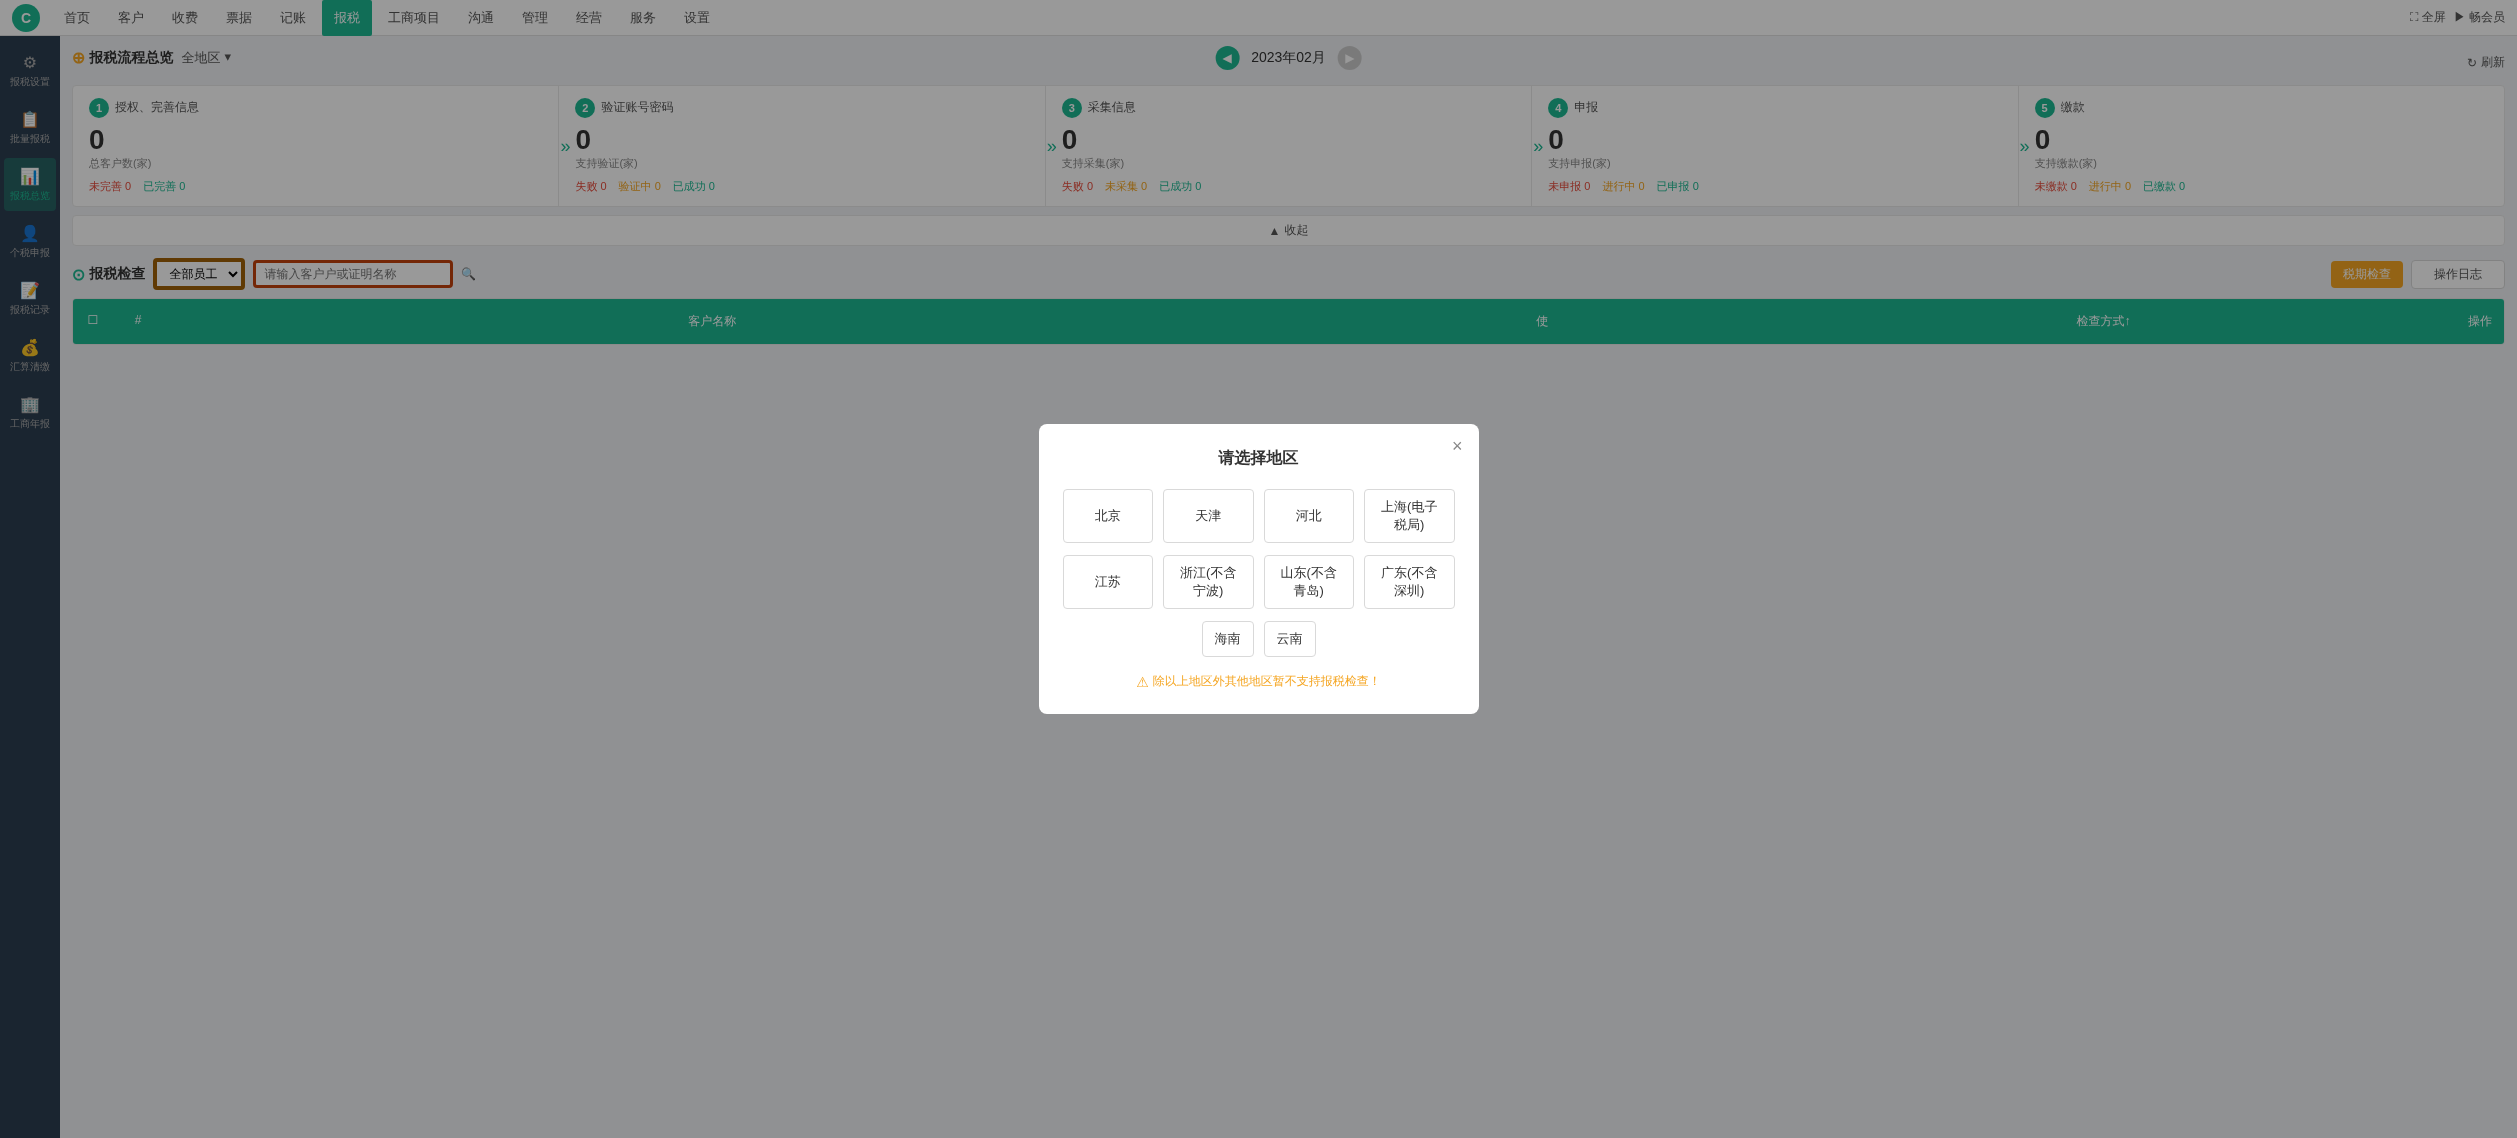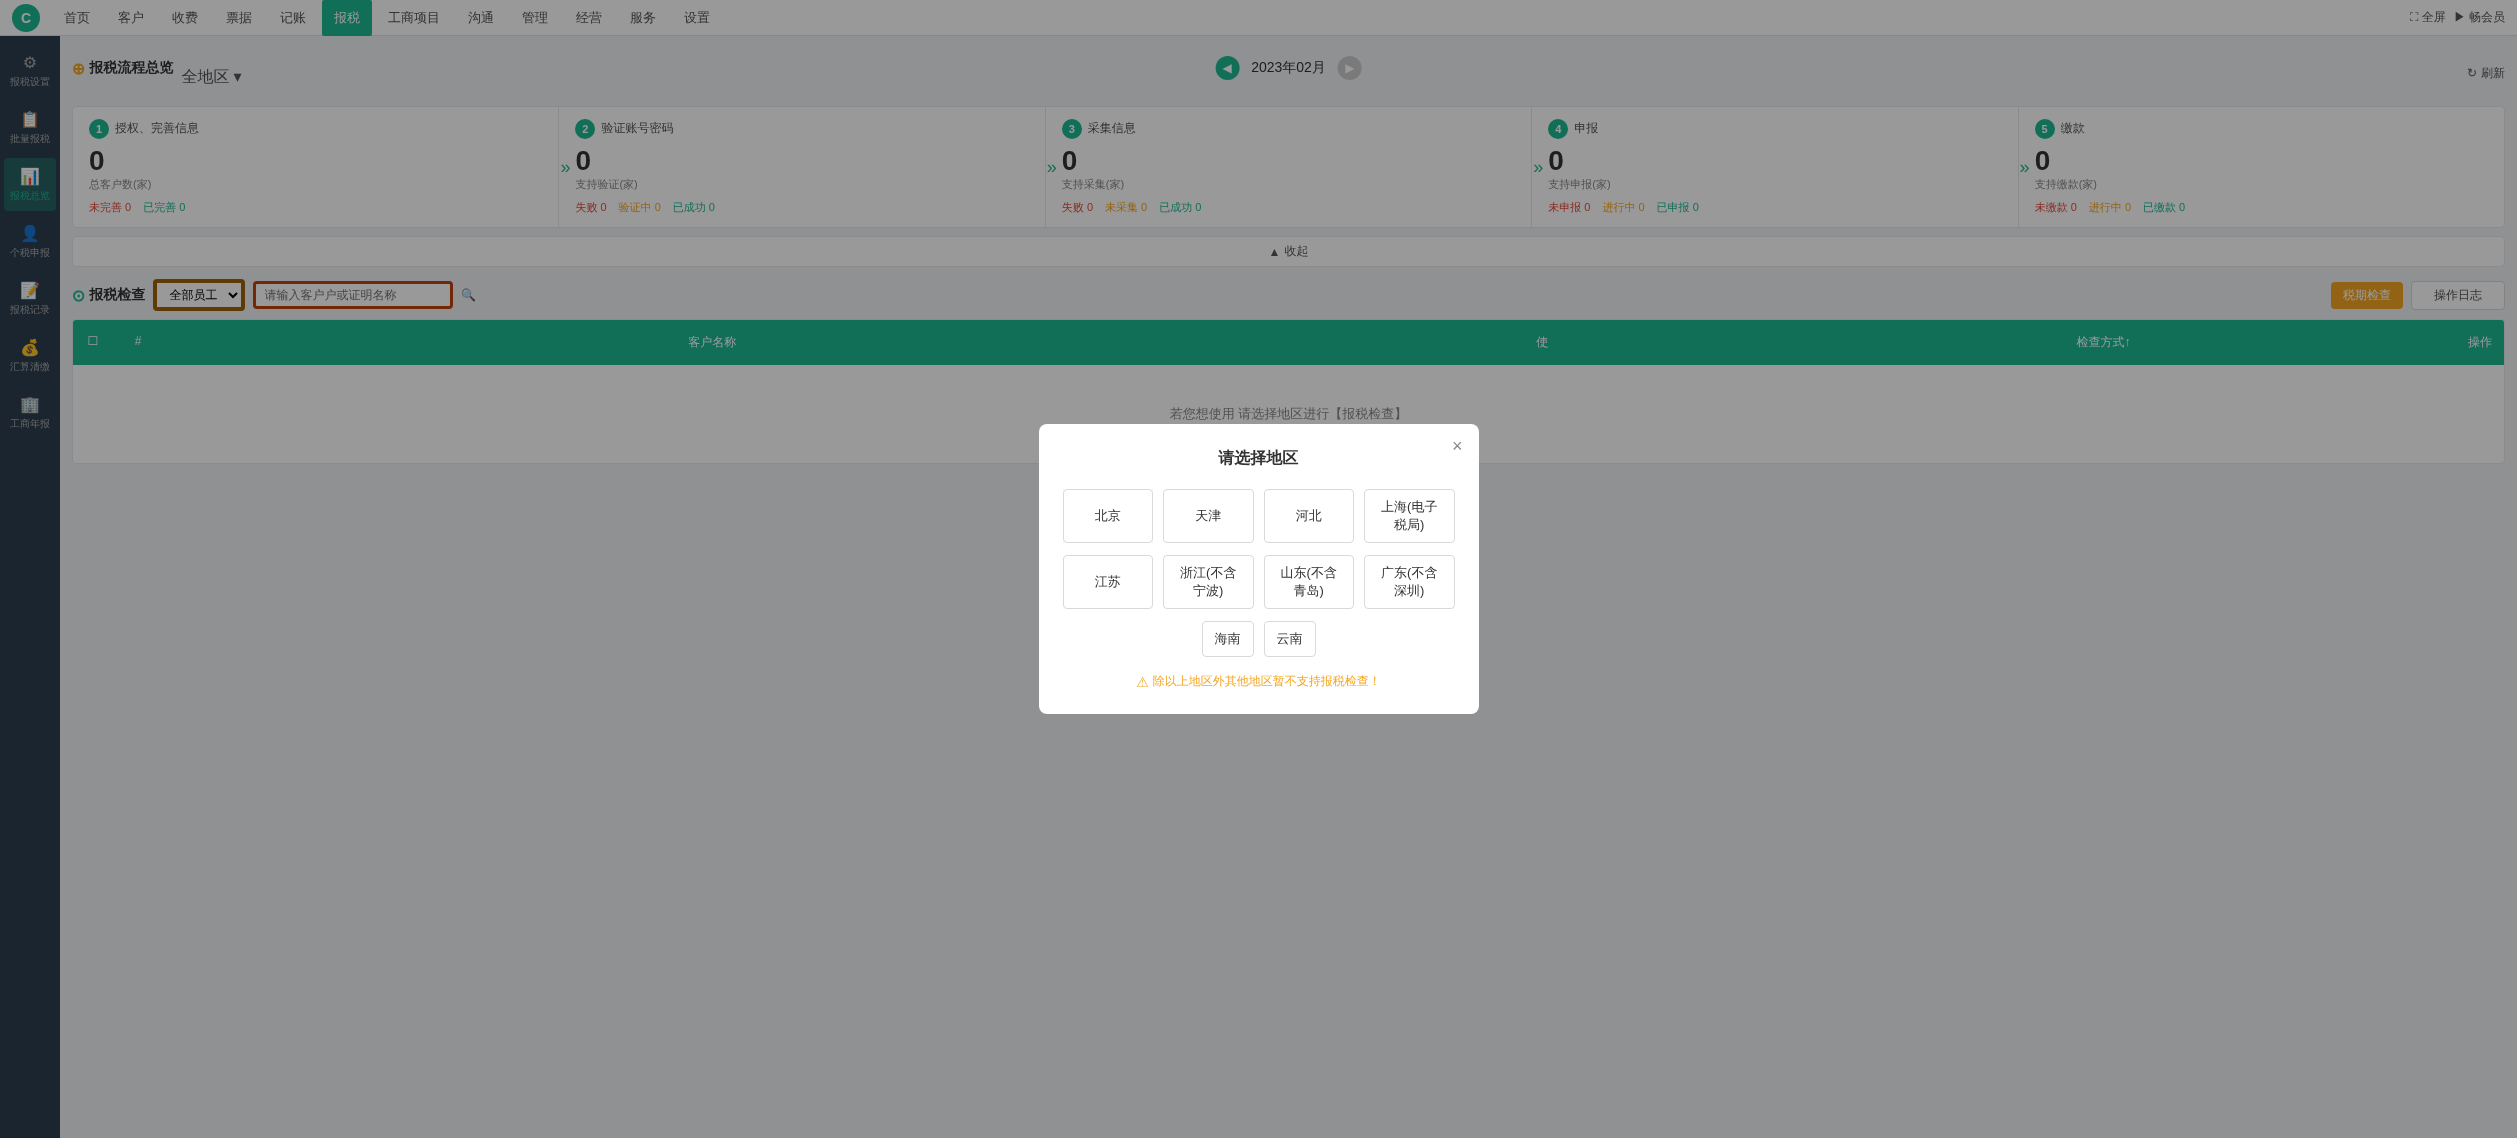--- a/index.html
+++ b/index.html
@@ -55,21 +55,21 @@
     .section-header {
       display: flex; align-items: center; gap: 8px; margin-bottom: 10px;
     }
     .section-title {
       font-size: 14px; font-weight: bold; color: #333;
       display: flex; align-items: center; gap: 4px;
     }
     .section-title .icon { color: #f5a623; font-size: 16px; }
     .region-selector {
       display: flex; gap: 4px;
-      font-size: 16px; color: #555; cursor: pointer; margin-top: 19px;
+      font-size: 13px; color: #555; cursor: pointer;
     }
 
     
     .date-nav {
       display: flex; align-items: center; justify-content: center; gap: 12px;
       margin-bottom: 10px;
     }
     .date-nav-arrow {
       width: 24px; height: 24px; border-radius: 50%; background: #ccc;
       display: flex; align-items: center; justify-content: center;
@@ -376,24 +376,20 @@
 
     <div class="table-container">
       <div class="table-header">
         <div class="th checkbox">☐</div>
         <div class="th num">#</div>
         <div class="th name">客户名称</div>
         <div class="th">使</div>
         <div class="th">检查方式↑</div>
         <div class="th ops">操作</div>
       </div>
-      <div class="table-empty">
-        <span>若您想使用</span>
-        <span>请选择地区进行【报税检查】</span>
-      </div>
     </div>
 
   </div>
 </div>
 
 <div class="overlay">
   <div class="dialog">
     <div class="dialog-close">×</div>
     <div class="dialog-title">请选择地区</div>
 

